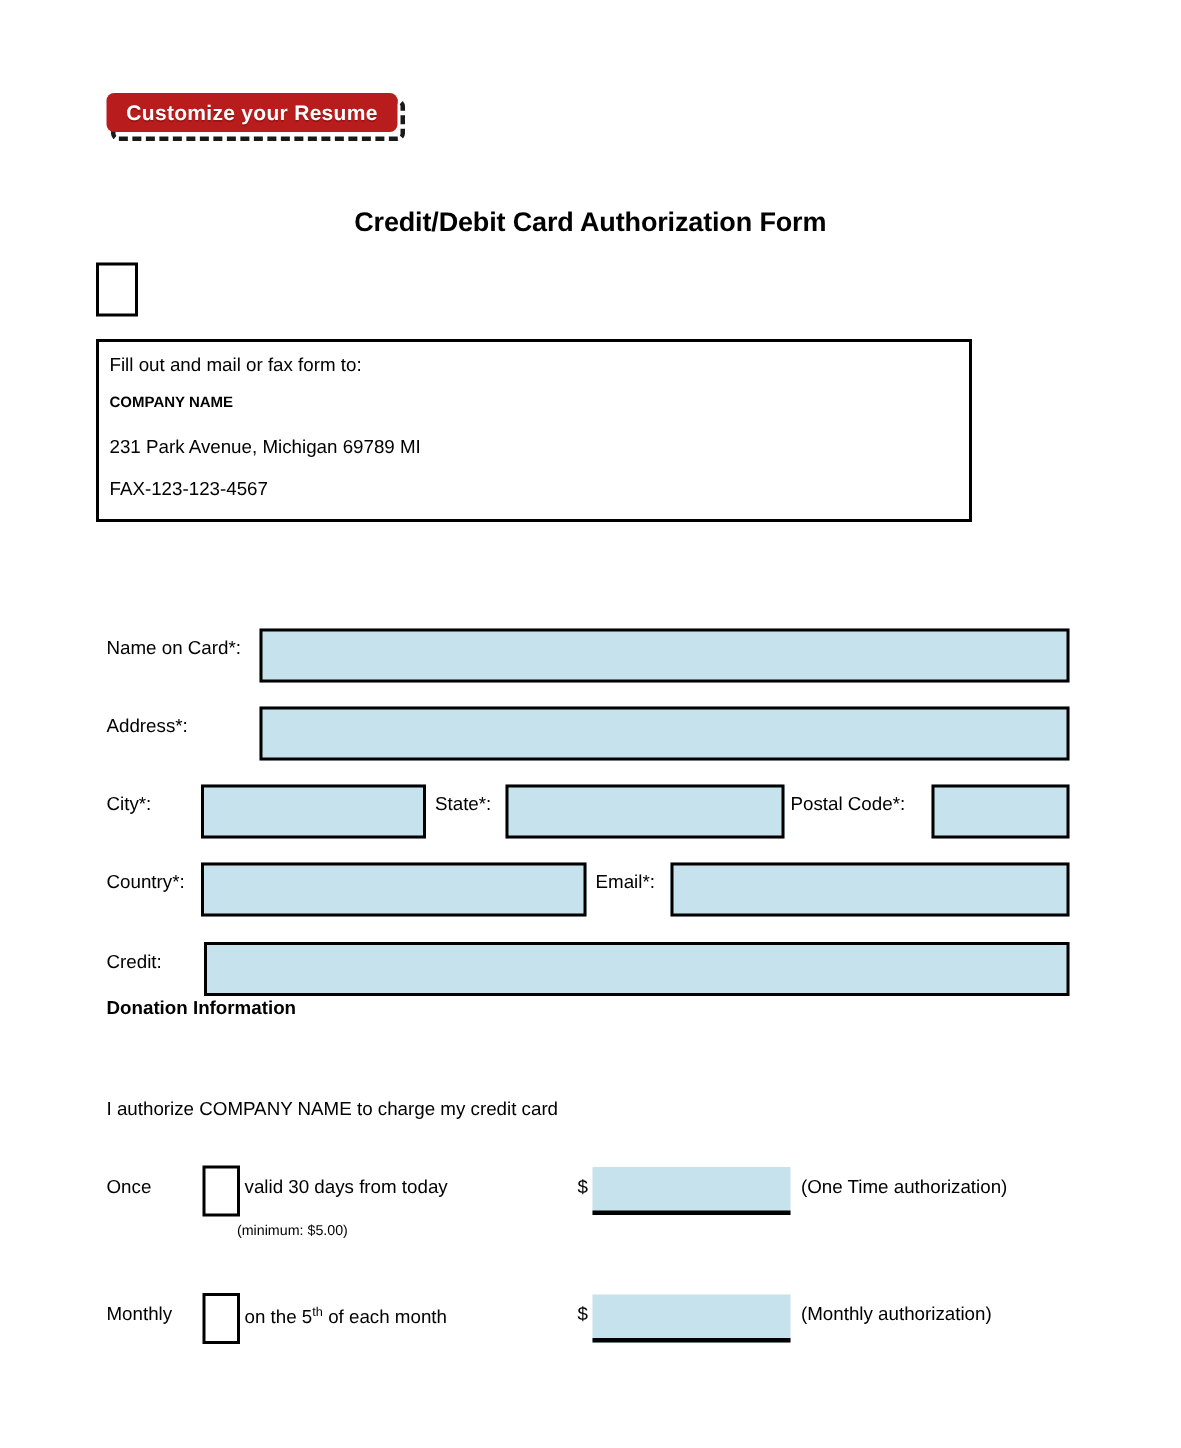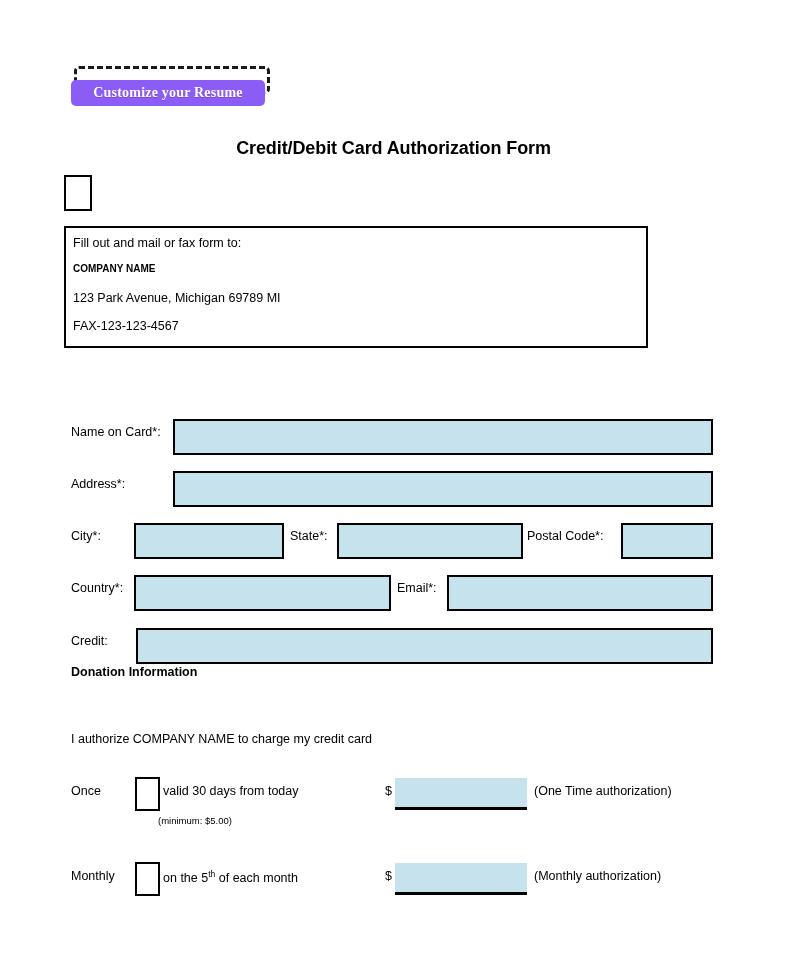--- a/index.html
+++ b/index.html
@@ -40,34 +40,33 @@
     border: 3px dashed #1a1a1a;
     border-radius: 5px;
     box-sizing: border-box;
   }
   .badge-btn {
     position: absolute;
     left: 0px;
     top: 0px;
     width: 194px;
     height: 26px;
-    background: #8b5cf6;
+    background: #b91c1c;
     border-radius: 5px;
     box-sizing: border-box;
     display: flex;
     align-items: center;
     justify-content: center;
     color: #ffffff;
-    font-family: Liberation Serif, serif;
+    font-family: Liberation Sans, sans-serif;
     font-size: 14px;
     font-weight: 700;
     letter-spacing: 0.2px;
     text-shadow: 0 1px 0 rgba(0,0,0,.18);
     white-space: nowrap;
-    margin-top: 18px;
   }
 
   
   .doc-title {
     position: absolute;
     left: 0;
     top: 138px;
     width: 787px;
     text-align: center;
     font-size: 18px;
@@ -212,21 +211,21 @@
 
   <div class="doc-title">Credit/Debit Card Authorization Form</div>
 
   <div class="consent-row">
     <div class="chk consent-chk"></div>
   </div>
 
   <div class="addr-box">
     <div class="addr-line addr-l1">Fill out and mail or fax form to:</div>
     <div class="addr-line addr-l2">COMPANY NAME</div>
-    <div class="addr-line addr-l3">123 Park Avenue, Michigan 69789 MI</div>
+    <div class="addr-line addr-l3">231 Park Avenue, Michigan 69789 MI</div>
     <div class="addr-line addr-l4">FAX-123-123-4567</div>
   </div>
 
 
   <div class="fld-label" style="left:71px; top:425px;">Name on Card*:</div>
   <div class="fld-box" style="left:173px; top:419px; width:540px; height:36px;"></div>
 
   <div class="fld-label" style="left:71px; top:477px;">Address*:</div>
   <div class="fld-box" style="left:173px; top:471px; width:540px; height:36px;"></div>
 

